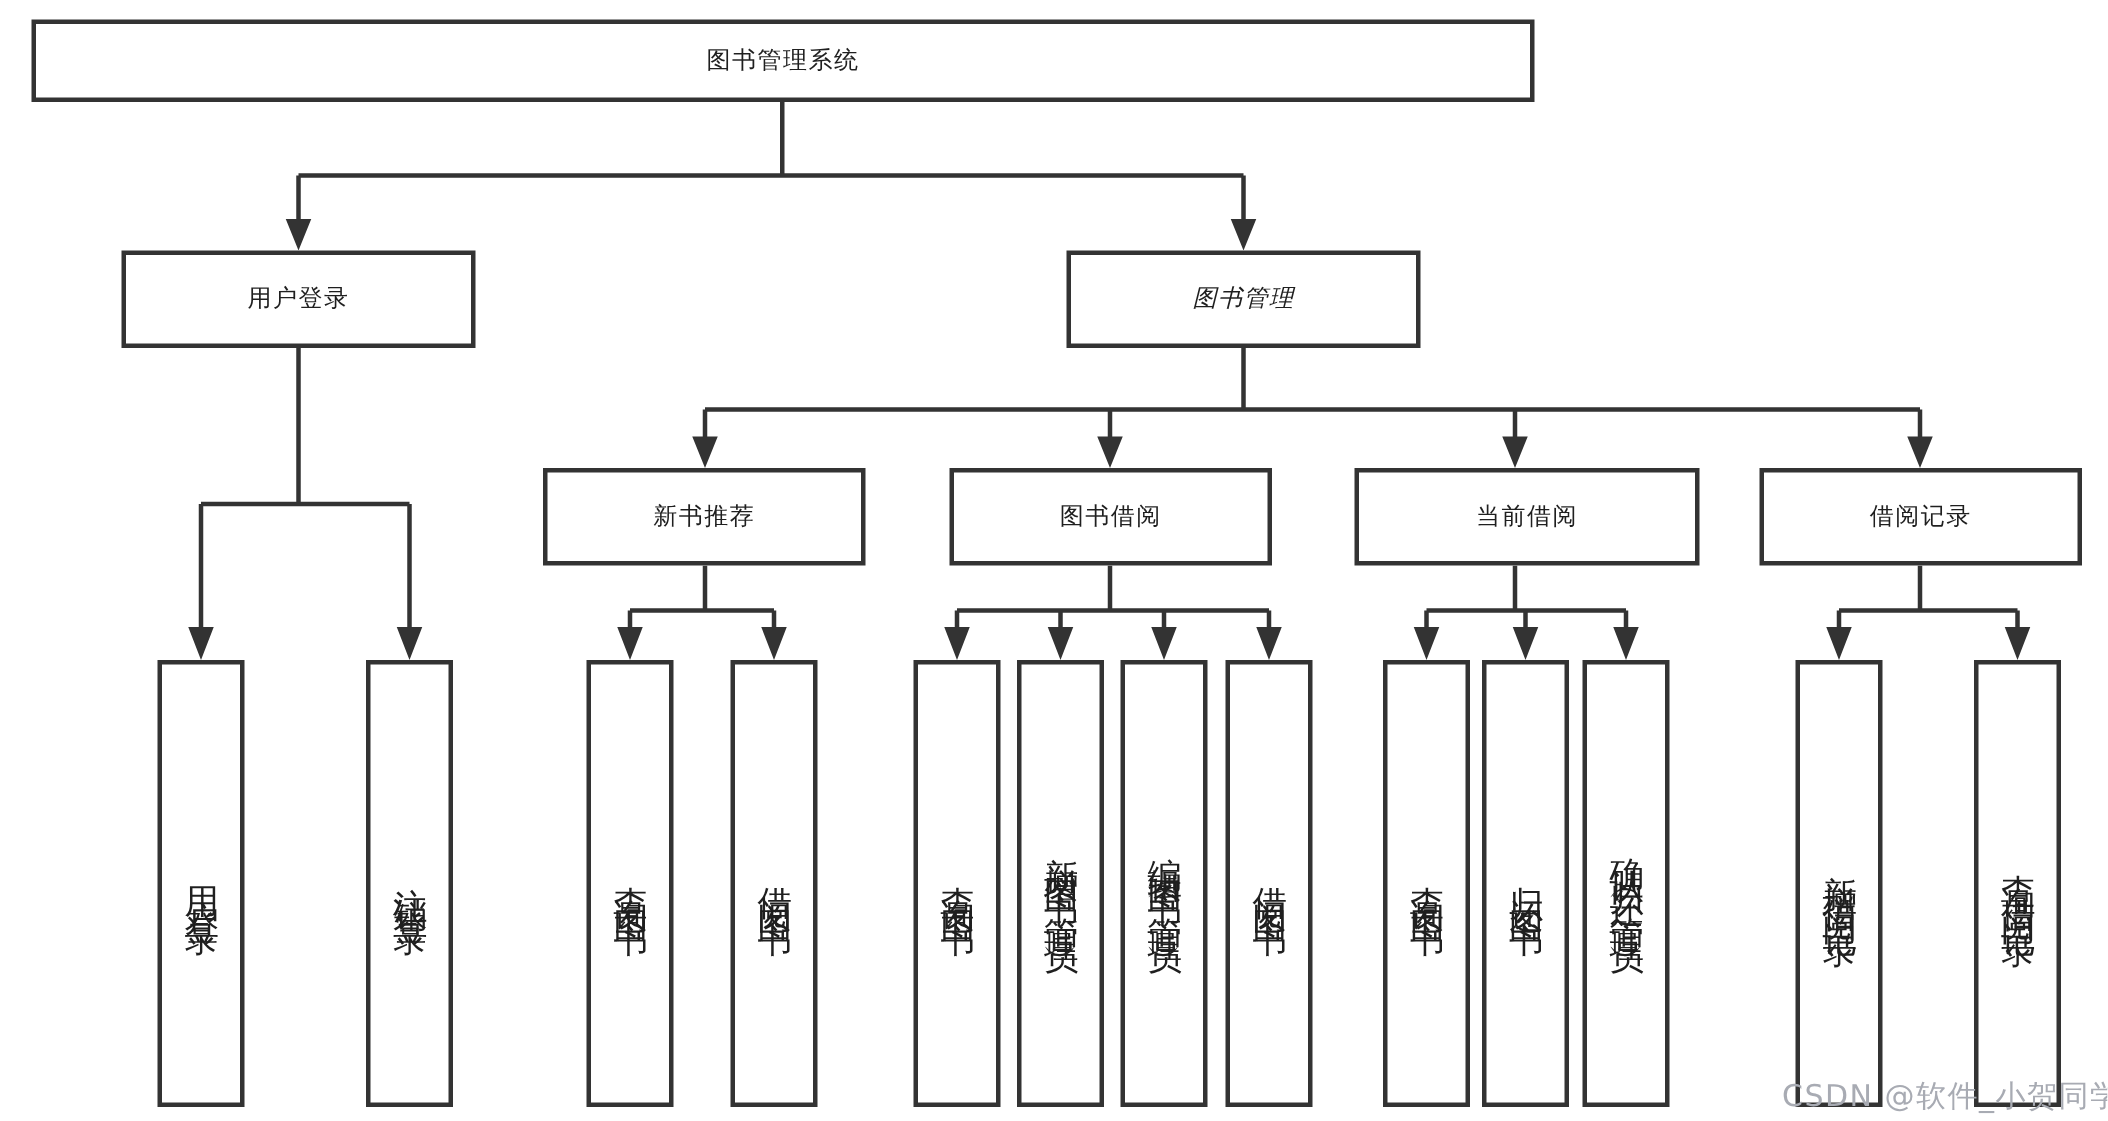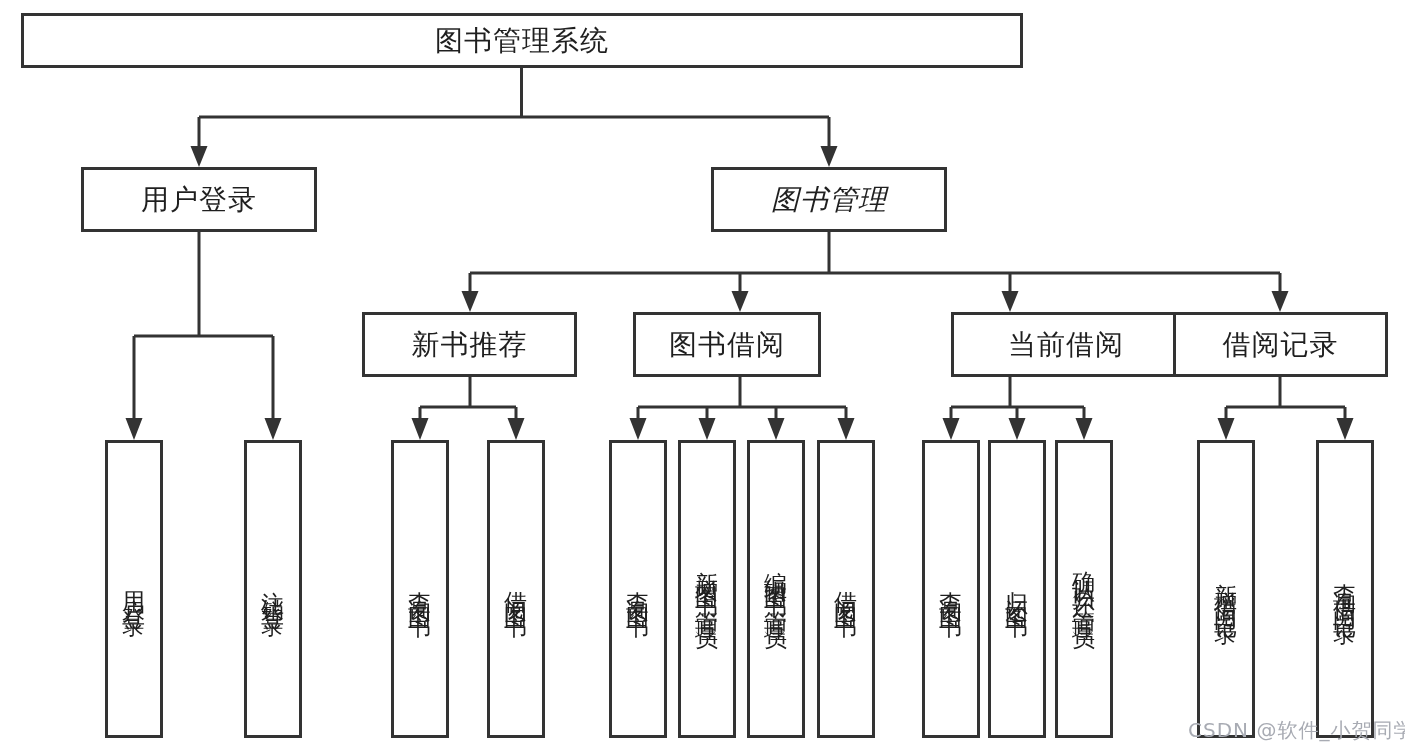--- a/index.html
+++ b/index.html
@@ -16,21 +16,21 @@
     font-family:"DejaVu Sans","Liberation Sans",sans-serif;
     overflow:hidden;
   }
   .connectors{position:absolute;left:0;top:0;width:1405px;height:747px;}
   .cline{fill:none;stroke:var(--line);stroke-width:3;}
   .carrow{fill:var(--line);stroke:none;}
   .hbox{
     position:absolute;box-sizing:border-box;
     border:3px solid var(--line);background:var(--bg);
     display:flex;align-items:center;justify-content:center;
-    font-size:28px;letter-spacing:1px;color:var(--text);
+    font-size:16px;letter-spacing:1px;color:var(--text);
     white-space:nowrap;
   }
   .vbox{
     position:absolute;box-sizing:border-box;
     border:3px solid var(--line);background:var(--bg);
     width:58px;height:298px;top:440px;
     writing-mode:vertical-rl;
     text-align:center;
     line-height:52px;
     font-size:23px;letter-spacing:8px;color:var(--text);
@@ -69,22 +69,22 @@
     <path class="cline" d="M1280 377 V407 M1226 407 H1345 M1226 407 V421 M1345 407 V421"></path>
     <path class="carrow" d="M1217.5 418 H1234.5 L1226 440 Z M1336.5 418 H1353.5 L1345 440 Z"></path>
   </svg>
 
   <div class="hbox" style="left:21px;top:13px;width:1002px;height:55px;">图书管理系统</div>
 
   <div class="hbox" style="left:81px;top:167px;width:236px;height:65px;">用户登录</div>
   <div class="hbox" style="left:711px;top:167px;width:236px;height:65px;font-style:italic;">图书管理</div>
 
   <div class="hbox" style="left:362px;top:312px;width:215px;height:65px;">新书推荐</div>
-  <div class="hbox" style="left:633px;top:312px;width:188px;height:65px;">图书借阅</div>
-  <div class="hbox" style="left:903px;top:312px;width:230px;height:65px;margin-left:48px;">当前借阅</div>
+  <div class="hbox" style="left:633px;top:312px;width:215px;height:65px;">图书借阅</div>
+  <div class="hbox" style="left:903px;top:312px;width:230px;height:65px;">当前借阅</div>
   <div class="hbox" style="left:1173px;top:312px;width:215px;height:65px;">借阅记录</div>
 
   <div class="vbox" style="left:105px;">用户登录</div>
   <div class="vbox" style="left:244px;">注销登录</div>
 
   <div class="vbox" style="left:391px;">查询图书</div>
   <div class="vbox" style="left:487px;">借阅图书</div>
 
   <div class="vbox" style="left:609px;">查询图书</div>
   <div class="vbox" style="left:678px;">新增图书（管理员）</div>

